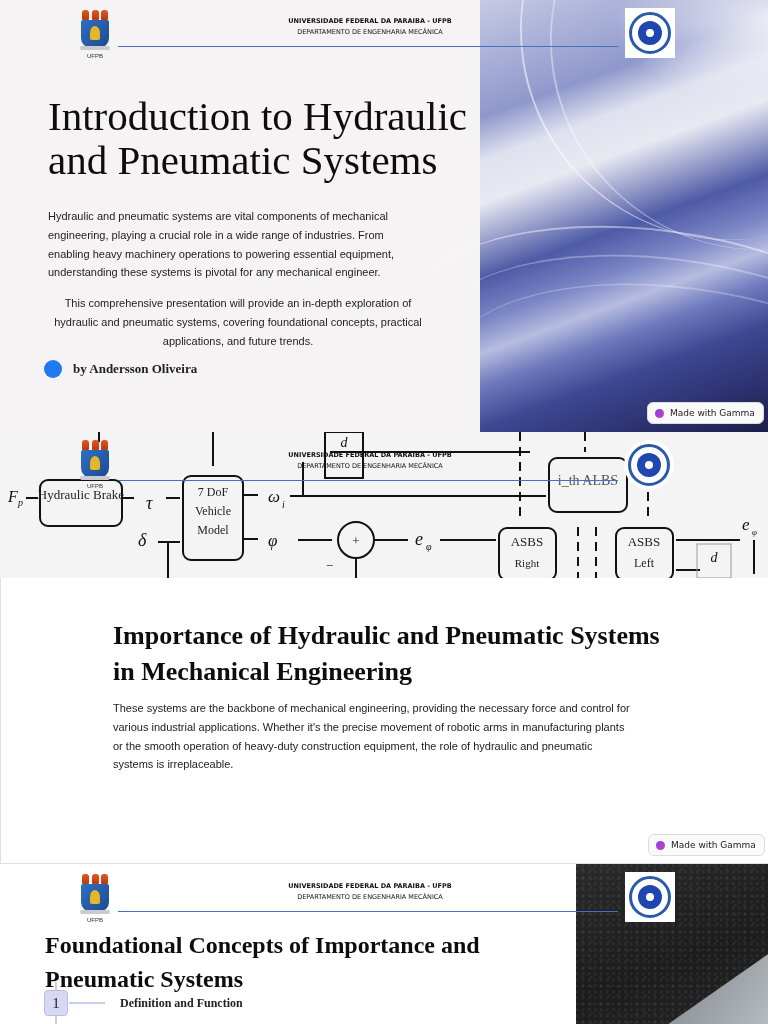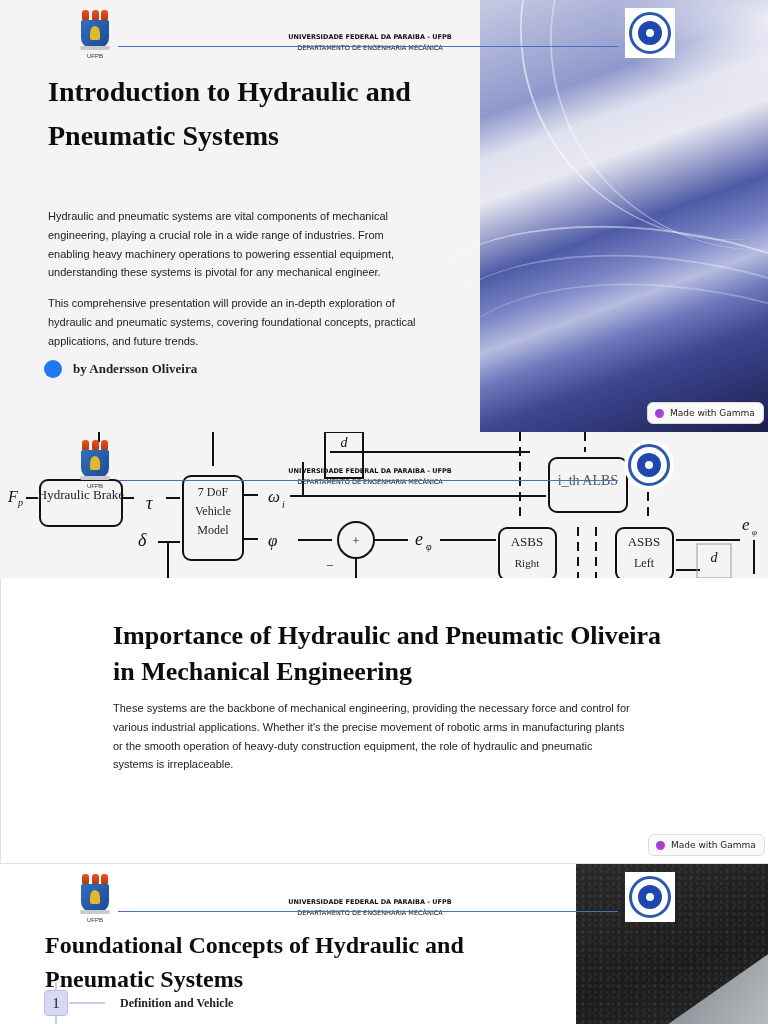--- a/index.html
+++ b/index.html
@@ -24,30 +24,30 @@
   .hero .w5 { left: 70px; top: -170px; width: 420px; height: 420px; transform: rotate(-20deg); border-top: none; border-left: 2px solid rgba(255,255,255,0.4); }
 
   .ufpb-logo { position: absolute; width: 30px; height: 52px; }
   .ufpb-logo .torches { position: absolute; left: 2px; top: 0; width: 26px; height: 10px; display: flex; justify-content: space-between; }
   .ufpb-logo .torch { width: 7px; height: 10px; background: linear-gradient(#e8541c, #b53a10); border-radius: 3px 3px 1px 1px; }
   .ufpb-logo .shield { position: absolute; left: 1px; top: 10px; width: 28px; height: 28px; background: linear-gradient(135deg, #2f6fc1, #1d4a90); border-radius: 2px 2px 10px 10px; }
   .ufpb-logo .lis { position: absolute; left: 9px; top: 6px; width: 10px; height: 14px; background: #e3b72a; border-radius: 50% 50% 2px 2px; }
   .ufpb-logo .ribbon { position: absolute; left: 0; top: 36px; width: 30px; height: 4px; background: #c9cbd0; border-radius: 2px; }
   .ufpb-logo .lbl { position: absolute; left: 0; top: 43px; width: 30px; text-align: center; font-family: "Liberation Sans", sans-serif; font-size: 6px; color: #333; }
 
-  .inst-text { position: absolute; text-align: center; font-family: "DejaVu Sans", sans-serif; font-size: 6.5px; line-height: 11px; color: #111; margin-top: 16px; }
+  .inst-text { position: absolute; text-align: center; font-family: "DejaVu Sans", sans-serif; font-size: 6.5px; line-height: 11px; color: #111; }
   .inst-text .l1 { font-weight: bold; }
   .hline { position: absolute; height: 1px; background: #4670c0; }
 
   .dept-logo { position: absolute; width: 50px; height: 50px; background: #ffffff; }
   .dept-logo .ring { position: absolute; left: 4px; top: 4px; width: 42px; height: 42px; border-radius: 50%; border: 3px solid #2a5aa8; background: #fff; }
   .dept-logo .gear { position: absolute; left: 13px; top: 13px; width: 24px; height: 24px; border-radius: 50%; background: #1f47b0; border: 3px dashed #1f47b0; }
   .dept-logo .hub { position: absolute; left: 21px; top: 21px; width: 8px; height: 8px; border-radius: 50%; background: #ffffff; }
 
-  .title1 { position: absolute; left: 48px; top: 70px; width: 420px; font-family: "Liberation Serif", serif; font-weight: bold; font-size: 28px; line-height: 44px; color: #0d0d0d; }
+  .title1 { position: absolute; left: 48px; top: 94px; width: 420px; font-family: "Liberation Serif", serif; font-weight: normal; font-size: 41px; line-height: 44px; color: #0d0d0d; }
   .para { position: absolute; font-family: Liberation Sans, sans-serif; font-size: 11px; line-height: 18.8px; color: #222; }
   .author-row { position: absolute; left: 44px; top: 360px; display: flex; align-items: center; }
   .avatar { width: 18px; height: 18px; border-radius: 50%; background: #1f7af0; margin-right: 11px; }
   .author { font-family: "Liberation Serif", serif; font-weight: bold; font-size: 13px; color: #222; }
 
   .gamma-badge {
     position: absolute; height: 22px; padding: 0 8px 0 7px; background: #fbfafa; border: 1px solid #dcdcdc;
     border-radius: 6px; display: flex; align-items: center; font-family: "DejaVu Sans", sans-serif; font-size: 9px; color: #222;
   }
   .gamma-badge .g-icon { width: 9px; height: 9px; border-radius: 50%; background: linear-gradient(135deg, #7b3ff2, #d23fb4); margin-right: 6px; }
@@ -107,21 +107,21 @@
   </div>
   <div class="hline" style="left:118px;top:46px;width:500px;"></div>
   <div class="dept-logo" style="left:625px;top:8px;">
     <div class="ring"></div>
       <div class="gear"></div>
       <div class="hub"></div>
   </div>
 
   <h1 class="title1">Introduction to Hydraulic and Pneumatic Systems</h1>
   <p class="para" style="left:48px;top:207px;width:380px;">Hydraulic and pneumatic systems are vital components of mechanical engineering, playing a crucial role in a wide range of industries. From enabling heavy machinery operations to powering essential equipment, understanding these systems is pivotal for any mechanical engineer.</p>
-  <p class="para" style="left:48px;top:294px;width:380px;">This comprehensive presentation will provide an in-depth exploration of hydraulic and pneumatic systems, covering foundational concepts, practical applications, and future trends.</p>
+  <p class="para" style="left:48px;top:294px;width:380px;text-align:center;">This comprehensive presentation will provide an in-depth exploration of hydraulic and pneumatic systems, covering foundational concepts, practical applications, and future trends.</p>
 
   <div class="author-row">
     <div class="avatar"></div>
     <span class="author">by Andersson Oliveira</span>
   </div>
 
   <div class="gamma-badge" style="left:647px;top:402px;">
     <span class="g-icon"></span>
     <span>Made with Gamma</span>
   </div>
@@ -215,21 +215,21 @@
   </div>
   <div class="hline" style="left:118px;top:48px;width:500px;"></div>
   <div class="dept-logo" style="left:624px;top:8px;border-radius:50%;">
     <div class="ring"></div>
       <div class="gear"></div>
       <div class="hub"></div>
   </div>
 </div>
 
 <div class="slide" id="slide3">
-  <h2 class="title3">Importance of Hydraulic and Pneumatic Oliveira in Mechanical Engineering</h2>
+  <h2 class="title3">Importance of Hydraulic and Pneumatic Systems in Mechanical Engineering</h2>
   <p class="para" style="left:112px;top:121px;width:520px;">These systems are the backbone of mechanical engineering, providing the necessary force and control for various industrial applications. Whether it's the precise movement of robotic arms in manufacturing plants or the smooth operation of heavy-duty construction equipment, the role of hydraulic and pneumatic systems is irreplaceable.</p>
   <div class="gamma-badge" style="left:647px;top:256px;">
     <span class="g-icon"></span>
     <span>Made with Gamma</span>
   </div>
 </div>
 
 <div class="slide" id="slide4">
   <div class="photo">
       <div class="corner"></div>
@@ -251,20 +251,20 @@
     <div class="l1">UNIVERSIDADE FEDERAL DA PARAIBA - UFPB</div>
     <div>DEPARTAMENTO DE ENGENHARIA MECÂNICA</div>
   </div>
   <div class="hline" style="left:118px;top:47px;width:500px;"></div>
   <div class="dept-logo" style="left:625px;top:8px;">
     <div class="ring"></div>
       <div class="gear"></div>
       <div class="hub"></div>
   </div>
 
-  <h2 class="title4">Foundational Concepts of Hydraulic and Pneumatic Systems</h2>
+  <h2 class="title4">Foundational Concepts of Importance and Pneumatic Systems</h2>
 
   <div class="step-vline" style="top:118px;height:8px;"></div>
   <div class="step-badge">1</div>
   <div class="step-hline"></div>
-  <div class="step-label">Definition and Vehicle</div>
+  <div class="step-label">Definition and Function</div>
   <div class="step-vline" style="top:152px;height:8px;"></div>
 </div>
 
 </body></html>

